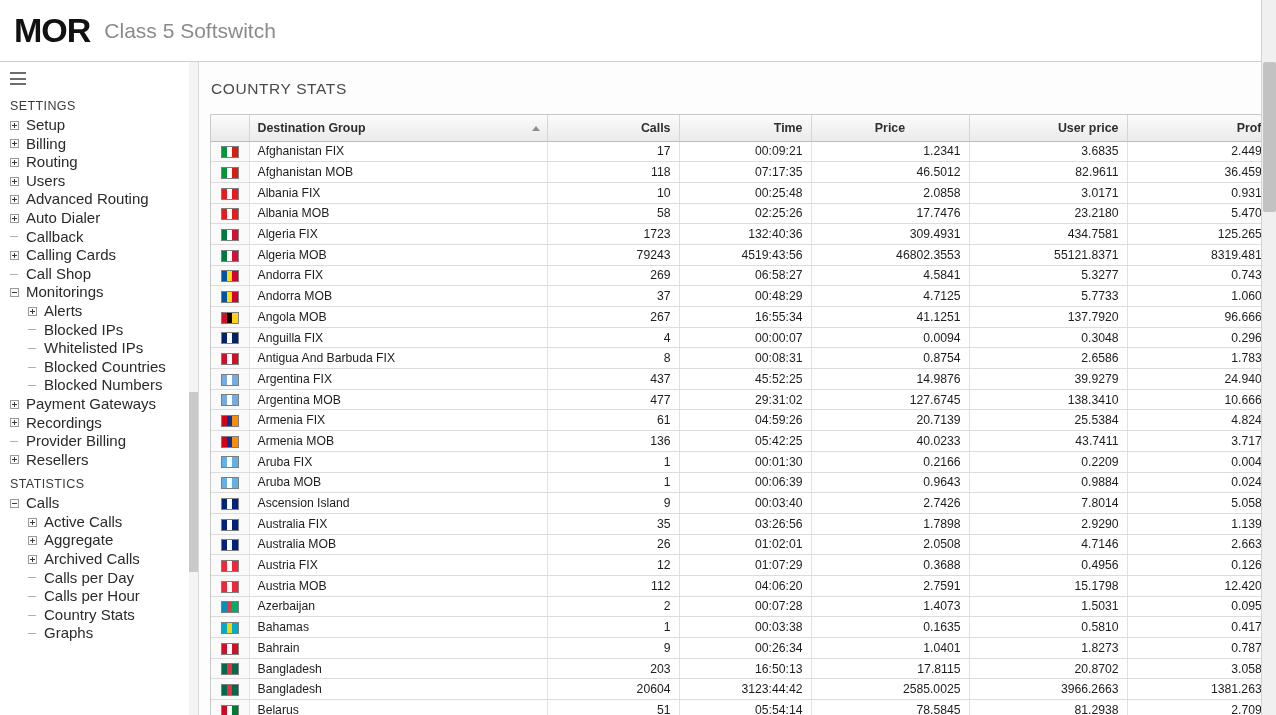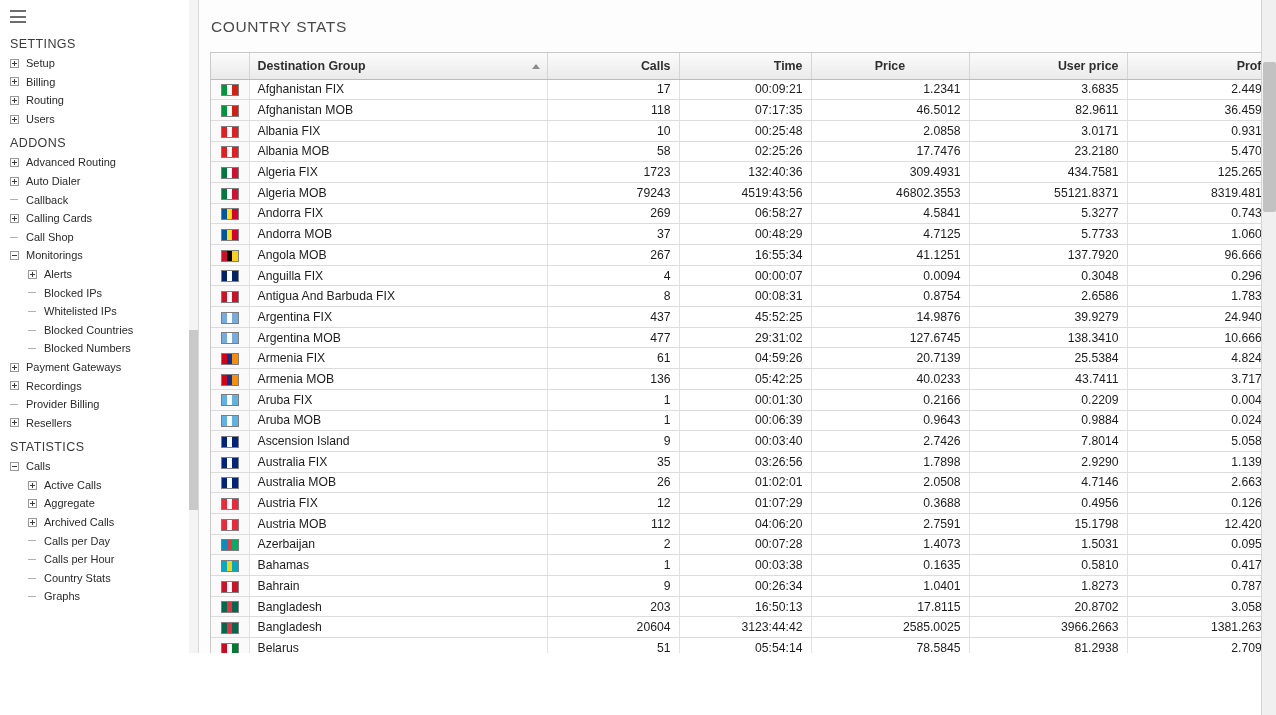--- a/index.html
+++ b/index.html
@@ -63,21 +63,21 @@
     color: #3a3a3a;
     letter-spacing: 0.4px;
     padding: 8px 0 3px 10px;
     font-weight: normal;
   }
   .nav-item {
     display: flex;
     align-items: center;
     height: 18.6px;
     padding-left: 10px;
-    font-size: 11px;
+    font-size: 15px;
     color: #2a2a2a;
     white-space: nowrap;
     cursor: pointer;
   }
   .nav-item .lbl { line-height: 18.6px; }
   .ind-1 { padding-left: 10px; }
   .ind-2 { padding-left: 28px; }
 
   .exp {
     width: 9px; height: 9px;
@@ -224,20 +224,24 @@
     top: 330px; left: 0px;
     width: 9px; height: 180px;
     background: #c9c9c9;
   }
 </style>
 </head>
 <body>
 
 <div id="app">
 
+  <div class="header">
+    <div class="logo">MOR</div>
+    <div class="logo-sub">Class 5 Softswitch</div>
+  </div>
 
   <div class="body-wrap">
 
     <div class="sidebar">
       <div class="hamburger">
         <span></span>
           <span></span>
           <span></span>
       </div>
       <div id="nav-container">
@@ -251,21 +255,20 @@
             <span class="lbl">Billing</span>
           </div>
           <div class="nav-item ind-1">
             <span class="exp plus"></span>
             <span class="lbl">Routing</span>
           </div>
           <div class="nav-item ind-1">
             <span class="exp plus"></span>
             <span class="lbl">Users</span>
           </div>
-          <div class="sec-title">ADDONS</div>
           <div class="nav-item ind-1">
             <span class="exp plus"></span>
             <span class="lbl">Advanced Routing</span>
           </div>
           <div class="nav-item ind-1">
             <span class="exp plus"></span>
             <span class="lbl">Auto Dialer</span>
           </div>
           <div class="nav-item ind-1">
             <span class="leafmark"></span>

